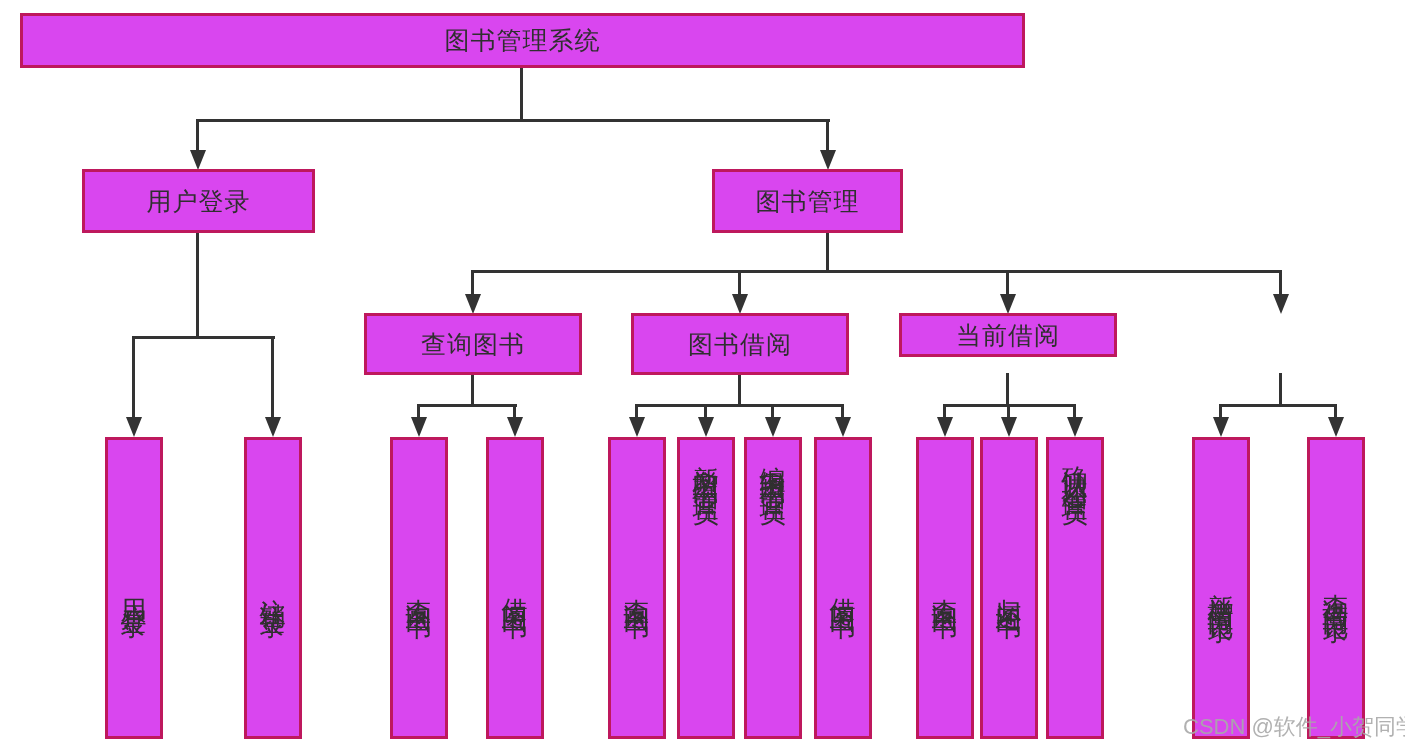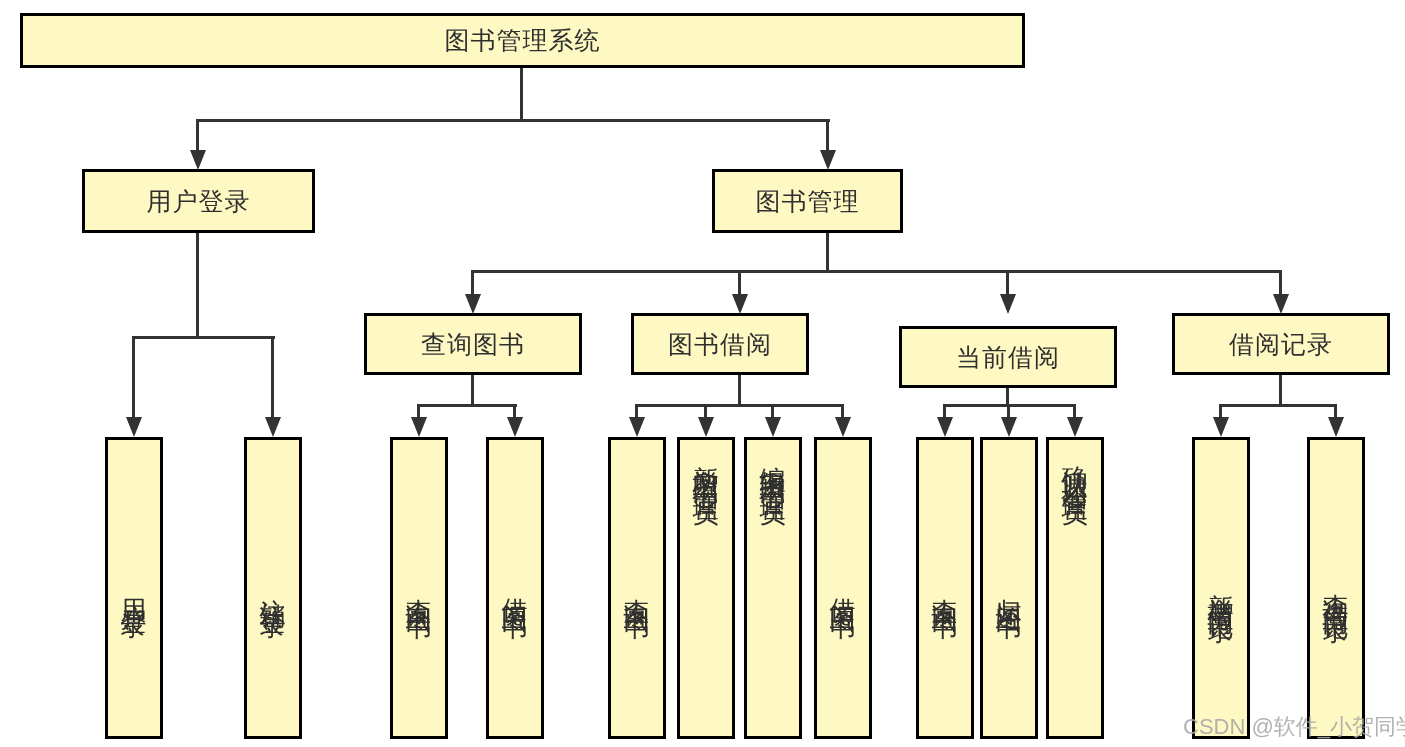--- a/index.html
+++ b/index.html
@@ -8,22 +8,22 @@
     width: 1405px;
     height: 747px;
     background: #ffffff;
     overflow: hidden;
     font-family: "Liberation Sans", "DejaVu Sans", sans-serif;
     color: #2f2f2f;
   }
   .box {
     position: absolute;
     box-sizing: border-box;
-    border: 3px solid #000000;
-    background: #fef9c3;
+    border: 3px solid #be185d;
+    background: #d946ef;
     display: flex;
     align-items: center;
     justify-content: center;
     color: #2f2f2f;
   }
   .box.h { font-size: 25px; letter-spacing: 1px; }
   .box.v {
     writing-mode: vertical-rl;
     text-orientation: mixed;
     font-size: 26px;
@@ -113,23 +113,22 @@
   <div class="vline" style="left:1334px;top:404px;height:16px"></div>
   <div class="arrow" style="left:1213px;top:417px"></div>
   <div class="arrow" style="left:1328px;top:417px"></div>
 
   <div class="box h" style="left:20px;top:13px;width:1005px;height:55px">图书管理系统</div>
 
   <div class="box h" style="left:82px;top:169px;width:233px;height:64px">用户登录</div>
   <div class="box h" style="left:712px;top:169px;width:191px;height:64px">图书管理</div>
 
   <div class="box h" style="left:364px;top:313px;width:218px;height:62px">查询图书</div>
-  <div class="box h" style="left:631px;top:313px;width:178px;height:62px">图书借阅</div>
-  <div class="box h" style="left:899px;top:326px;width:218px;height:62px">当前借阅</div>
-  <div class="box h" style="left:1172px;top:313px;width:218px;height:62px">借阅记录</div>
+  <div class="box h" style="left:631px;top:313px;width:218px;height:62px">图书借阅</div>
+  <div class="box h" style="left:899px;top:313px;width:218px;height:44px">当前借阅</div>
 
   <div class="box v" style="left:105px;top:437px;width:58px;height:302px">用户登录</div>
   <div class="box v" style="left:244px;top:437px;width:58px;height:302px">注销登录</div>
 
   <div class="box v" style="left:390px;top:437px;width:58px;height:302px">查询图书</div>
   <div class="box v" style="left:486px;top:437px;width:58px;height:302px">借阅图书</div>
 
   <div class="box v" style="left:608px;top:437px;width:58px;height:302px">查询图书</div>
   <div class="box v top" style="left:677px;top:437px;width:58px;height:302px">新增图书（管理员）</div>
   <div class="box v top" style="left:744px;top:437px;width:58px;height:302px">编辑图书（管理员）</div>

